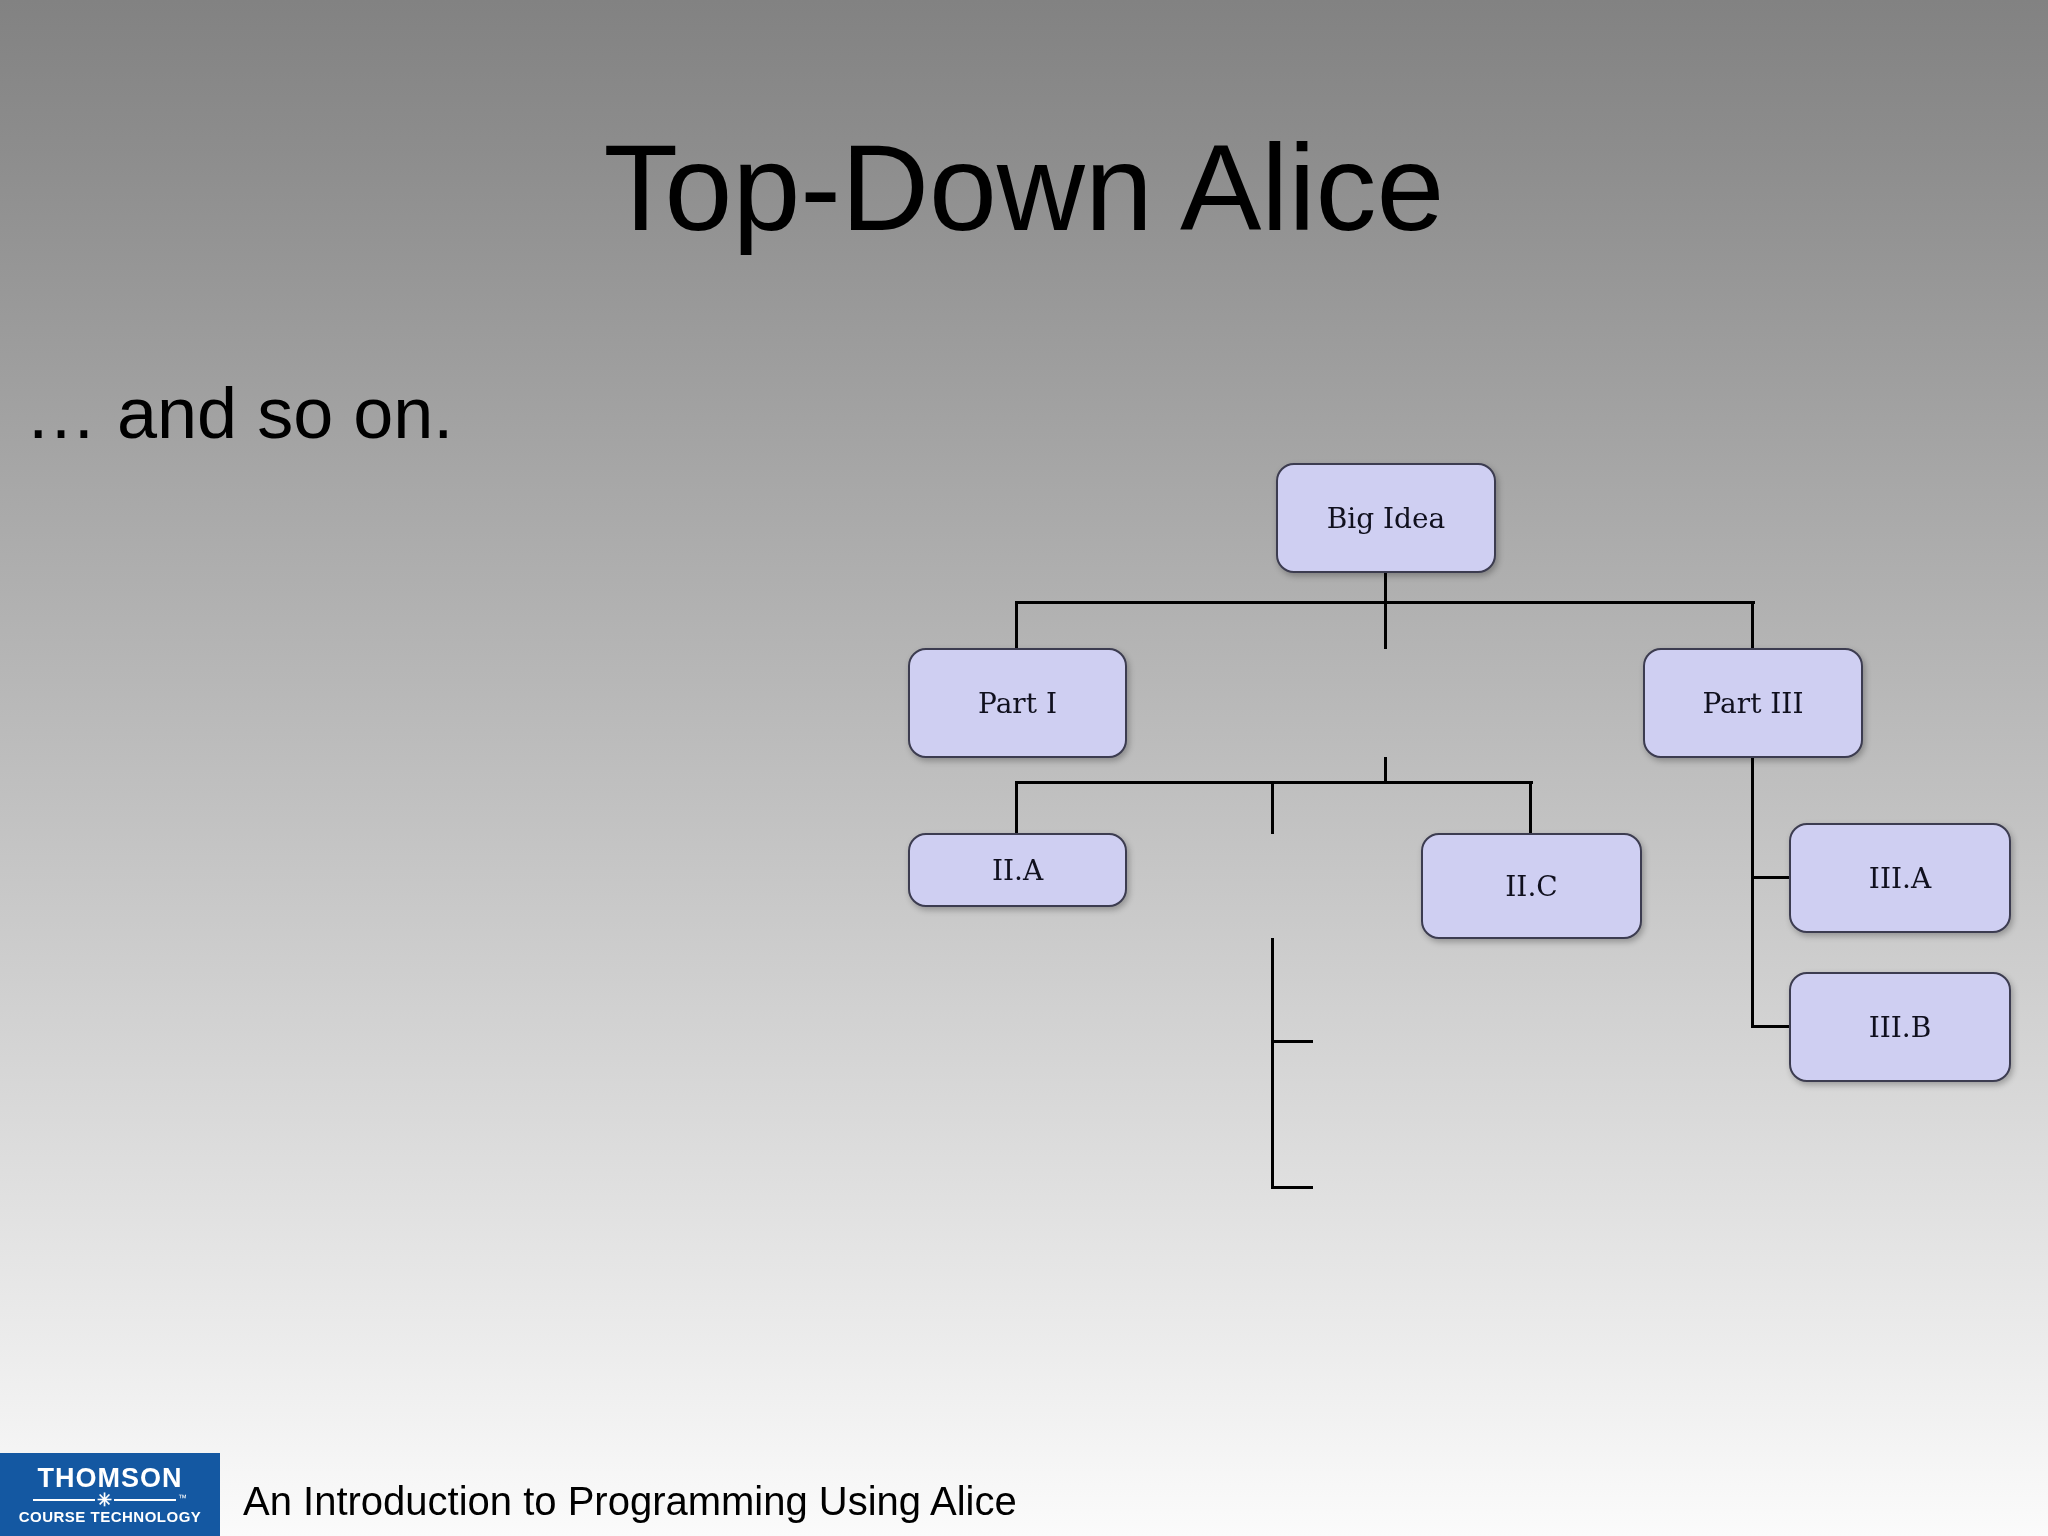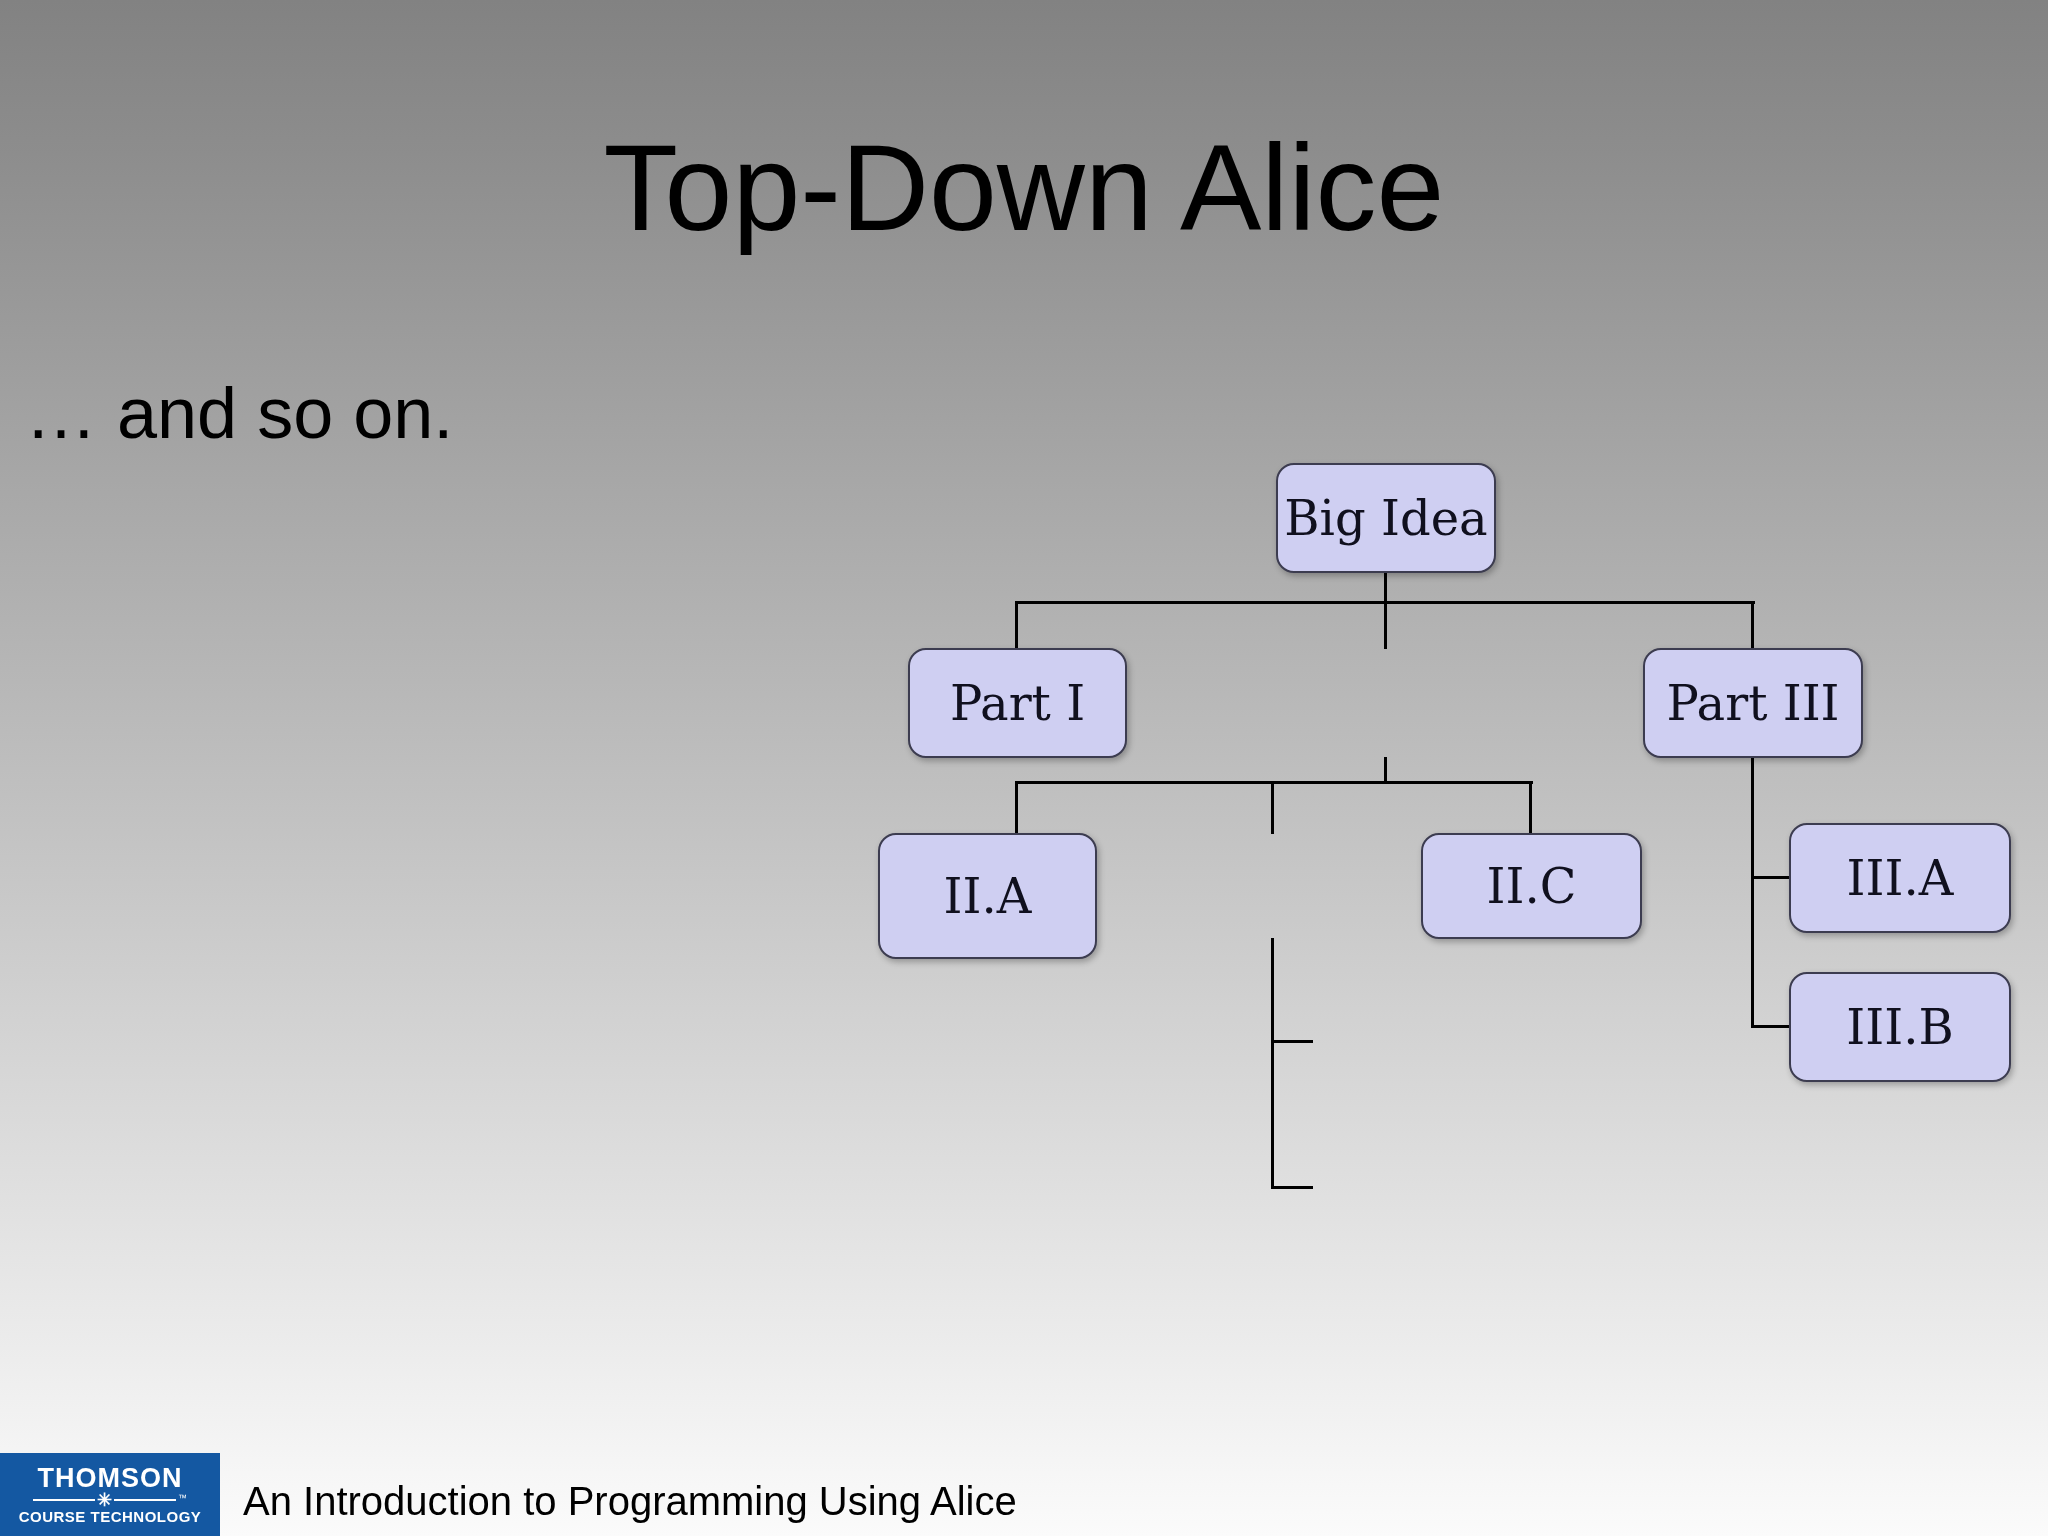--- a/index.html
+++ b/index.html
@@ -28,21 +28,21 @@
   }
   
   .diagram{position:absolute;inset:0;}
   .node{
     position:absolute;
     background:var(--node-fill,#cfcff2);
     border:2px solid var(--node-border,#3c3c50);
     border-radius:18px;
     display:flex;align-items:center;justify-content:center;
     font-family:"DejaVu Serif","Liberation Serif",serif;
-    font-size:48px;
+    font-size:28px;
     color:#10101e;
     box-shadow:2px 3px 6px rgba(0,0,0,0.28);
     box-sizing:border-box;
   }
   .conn{position:absolute;background:var(--connector,#000);}
   
   .logo{
     position:absolute;
     left:0;top:1453px;width:220px;height:83px;
     background:var(--logo-bg,#1458a2);
@@ -95,21 +95,21 @@
     <div class="conn" style="left:1271px;top:938px;width:3px;height:251px"></div>
     <div class="conn" style="left:1271px;top:1040px;width:42px;height:3px"></div>
     <div class="conn" style="left:1271px;top:1186px;width:42px;height:3px"></div>
     <div class="conn" style="left:1751px;top:757px;width:3px;height:271px"></div>
     <div class="conn" style="left:1751px;top:876px;width:40px;height:3px"></div>
     <div class="conn" style="left:1751px;top:1025px;width:40px;height:3px"></div>
 
     <div class="node" style="left:1276px;top:463px;width:220px;height:110px">Big Idea</div>
     <div class="node" style="left:908px;top:648px;width:219px;height:110px">Part I</div>
     <div class="node" style="left:1643px;top:648px;width:220px;height:110px">Part III</div>
-    <div class="node" style="left:878px;top:833px;width:219px;height:126px">II.A</div>
+    <div class="node" style="left:908px;top:833px;width:219px;height:74px">II.A</div>
     <div class="node" style="left:1421px;top:833px;width:221px;height:106px">II.C</div>
     <div class="node" style="left:1789px;top:823px;width:222px;height:110px">III.A</div>
     <div class="node" style="left:1789px;top:972px;width:222px;height:110px">III.B</div>
 
   </div>
 
   <div class="logo">
     <div class="logo-line1">THOMSON</div>
     <div class="logo-divider">
       <span class="hline hl-l"></span>

